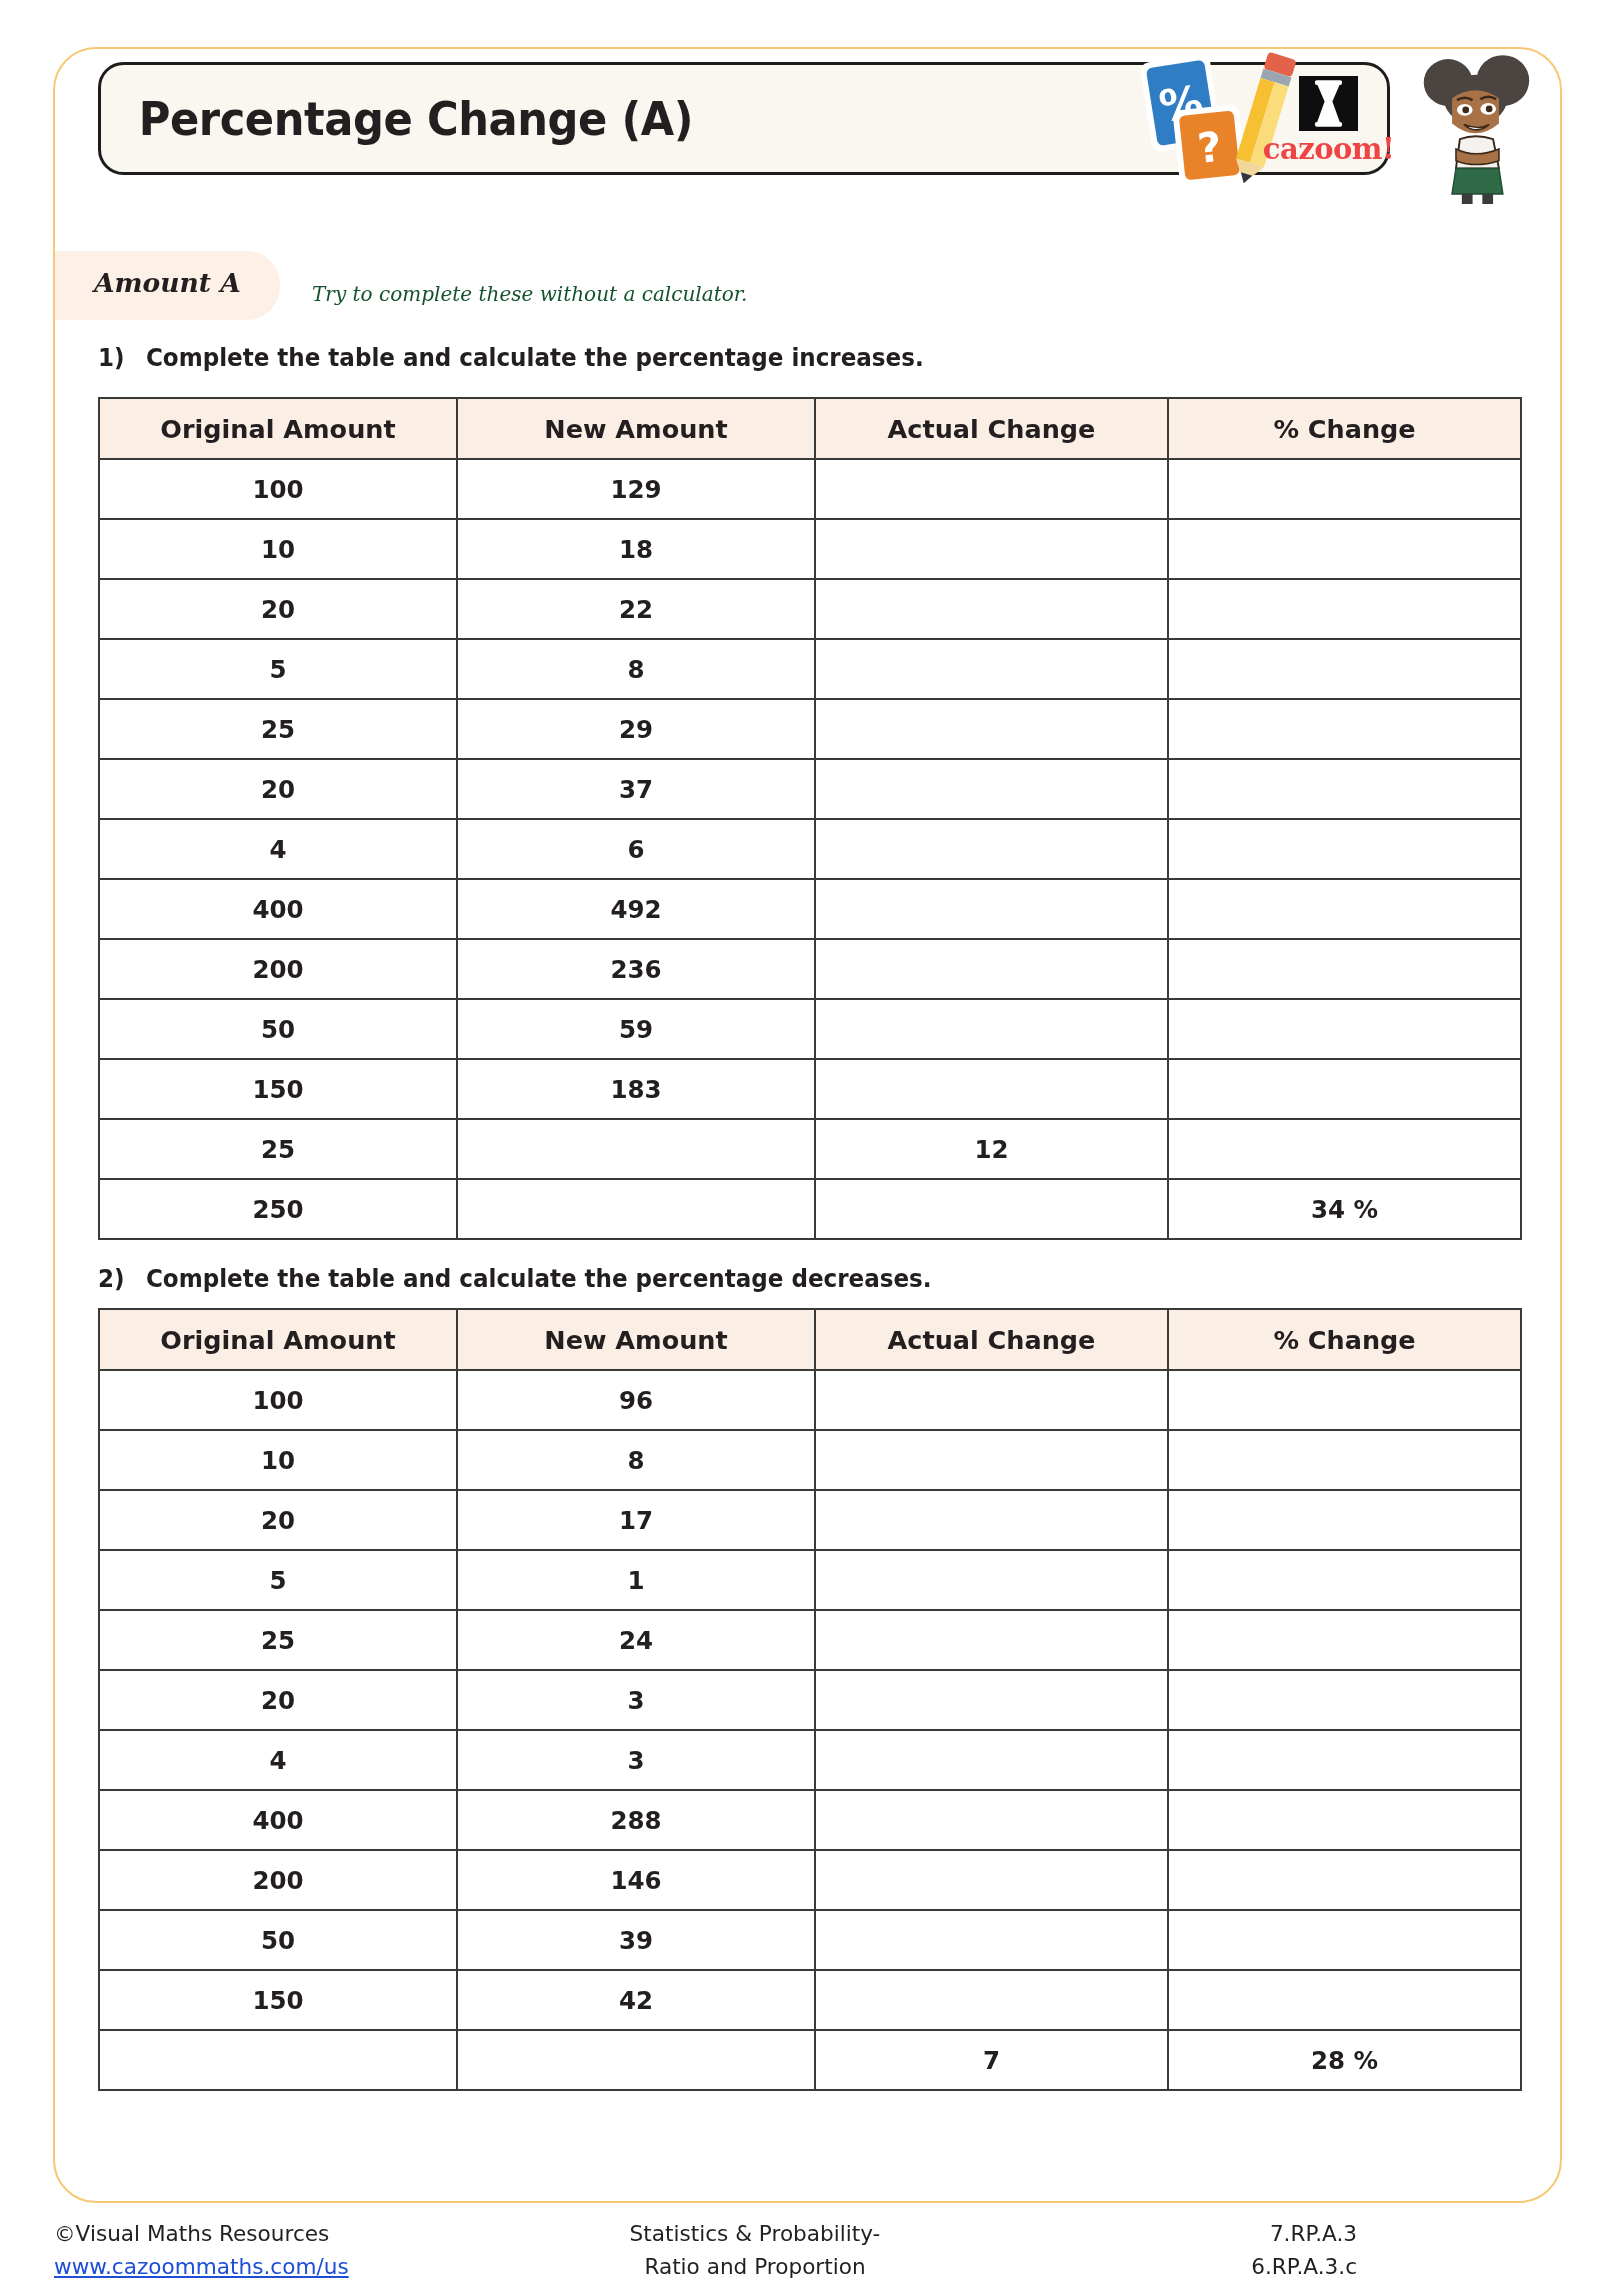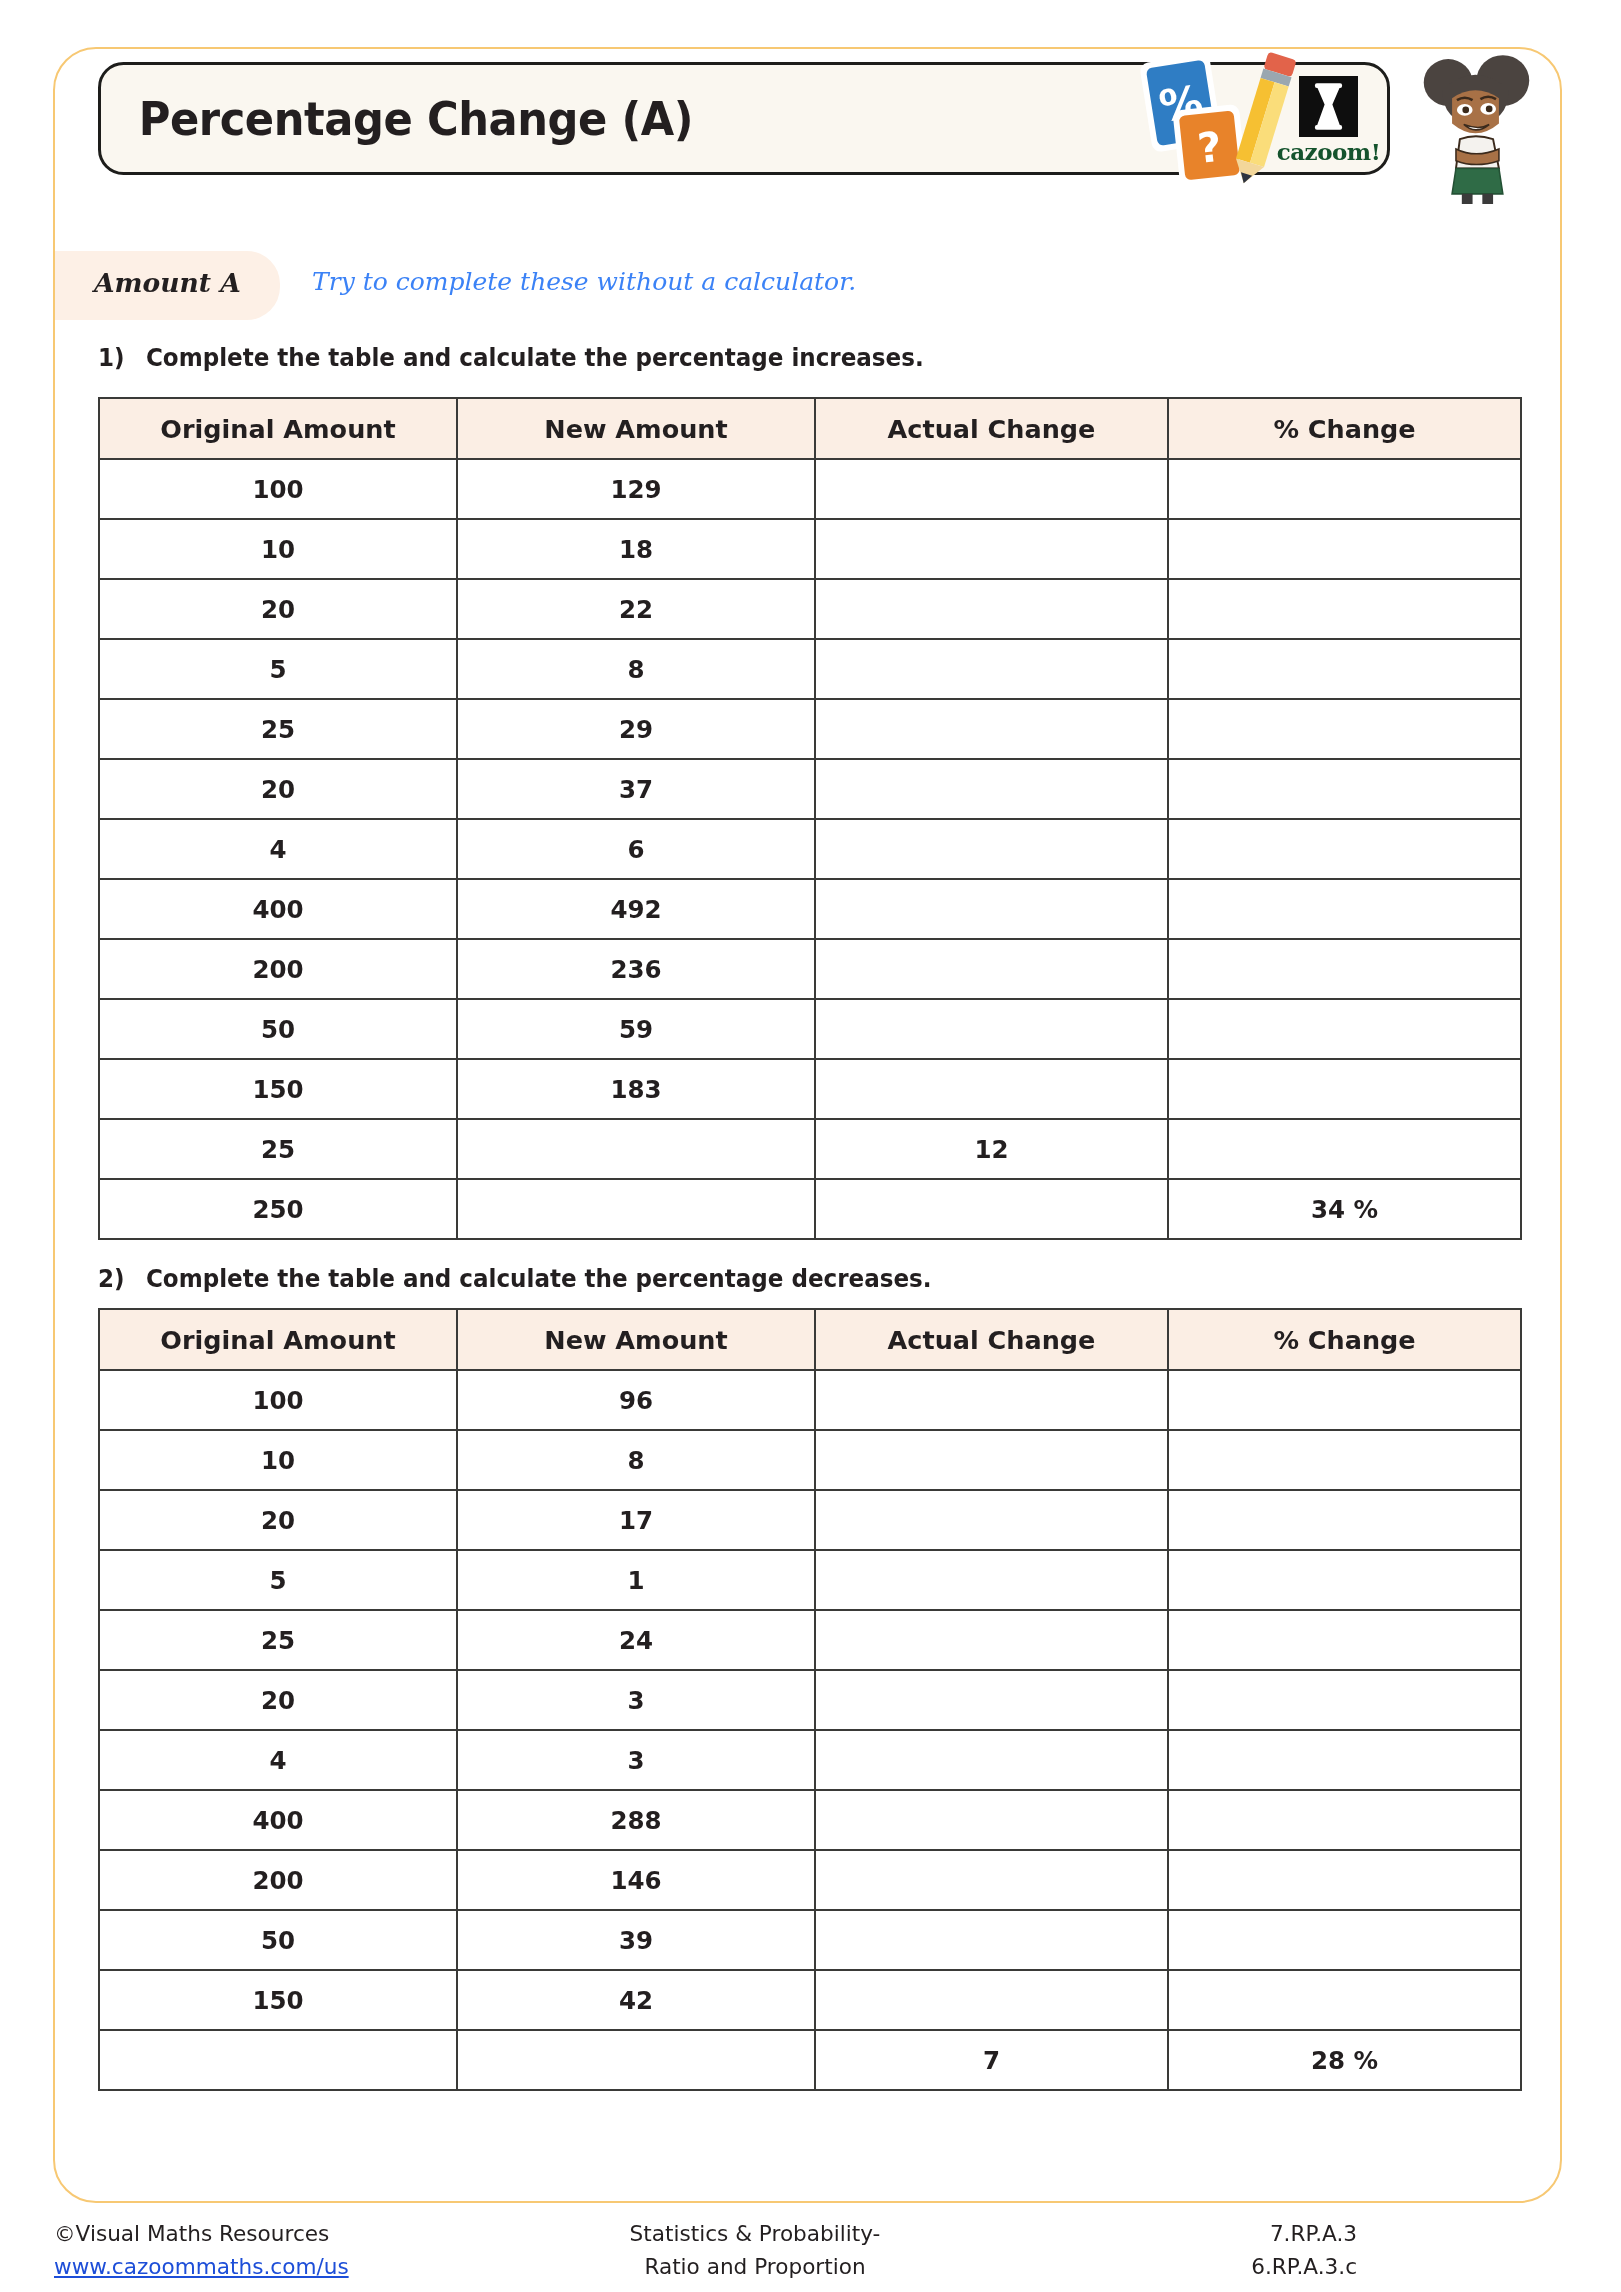--- a/index.html
+++ b/index.html
@@ -79,22 +79,22 @@
     width: 59px;
     height: 61px;
     background: #0e0e0e;
     display: flex;
     align-items: center;
     justify-content: center;
   }
   .cazoom-word {
     font-family: "DejaVu Serif", serif;
     font-weight: bold;
-    font-size: 23px;
-    color: #14532d;
+    font-size: 29px;
+    color: #ef4444;
     letter-spacing: -0.5px;
     margin-top: 1px;
   }
   .mascot {
     position: absolute;
     left: 1413px;
     top: 47px;
     width: 125px;
     height: 157px;
     z-index: 8;
@@ -119,25 +119,25 @@
     font-weight: bold;
     font-style: italic;
     font-size: 26.5px;
     color: #231f20;
     z-index: 3;
     white-space: nowrap;
   }
   .section-instruction {
     position: absolute;
     left: 312px;
-    top: 267px;
+    top: 282px;
     font-family: "DejaVu Serif", serif;
     font-style: italic;
-    font-size: 25px;
-    color: #3b82f6;
+    font-size: 20px;
+    color: #14532d;
     z-index: 3;
     white-space: nowrap;
   }
 
   
   .q {
     position: absolute;
     font-family: "DejaVu Sans", sans-serif;
     font-weight: bold;
     font-size: 24.5px;

